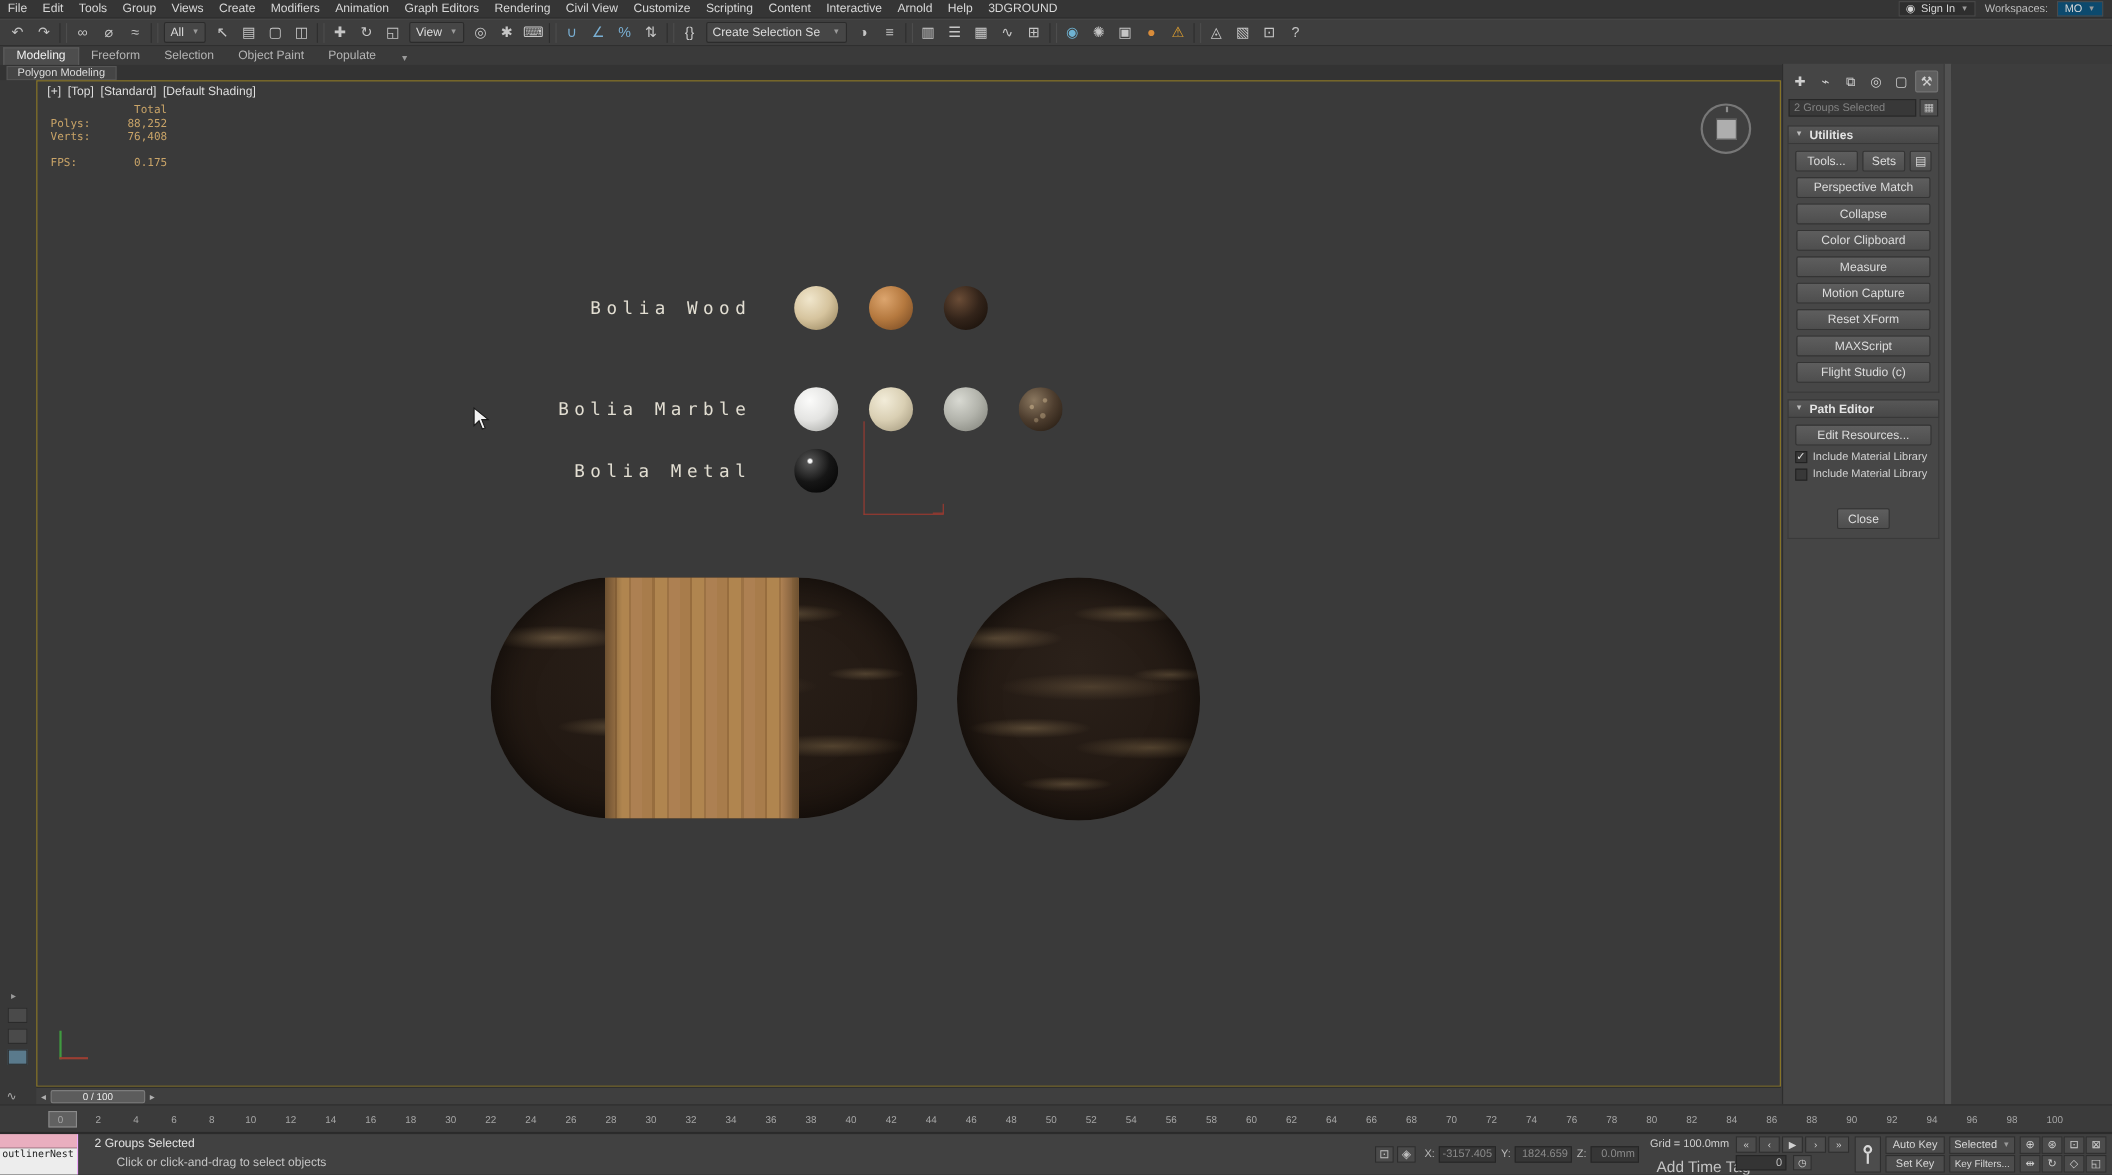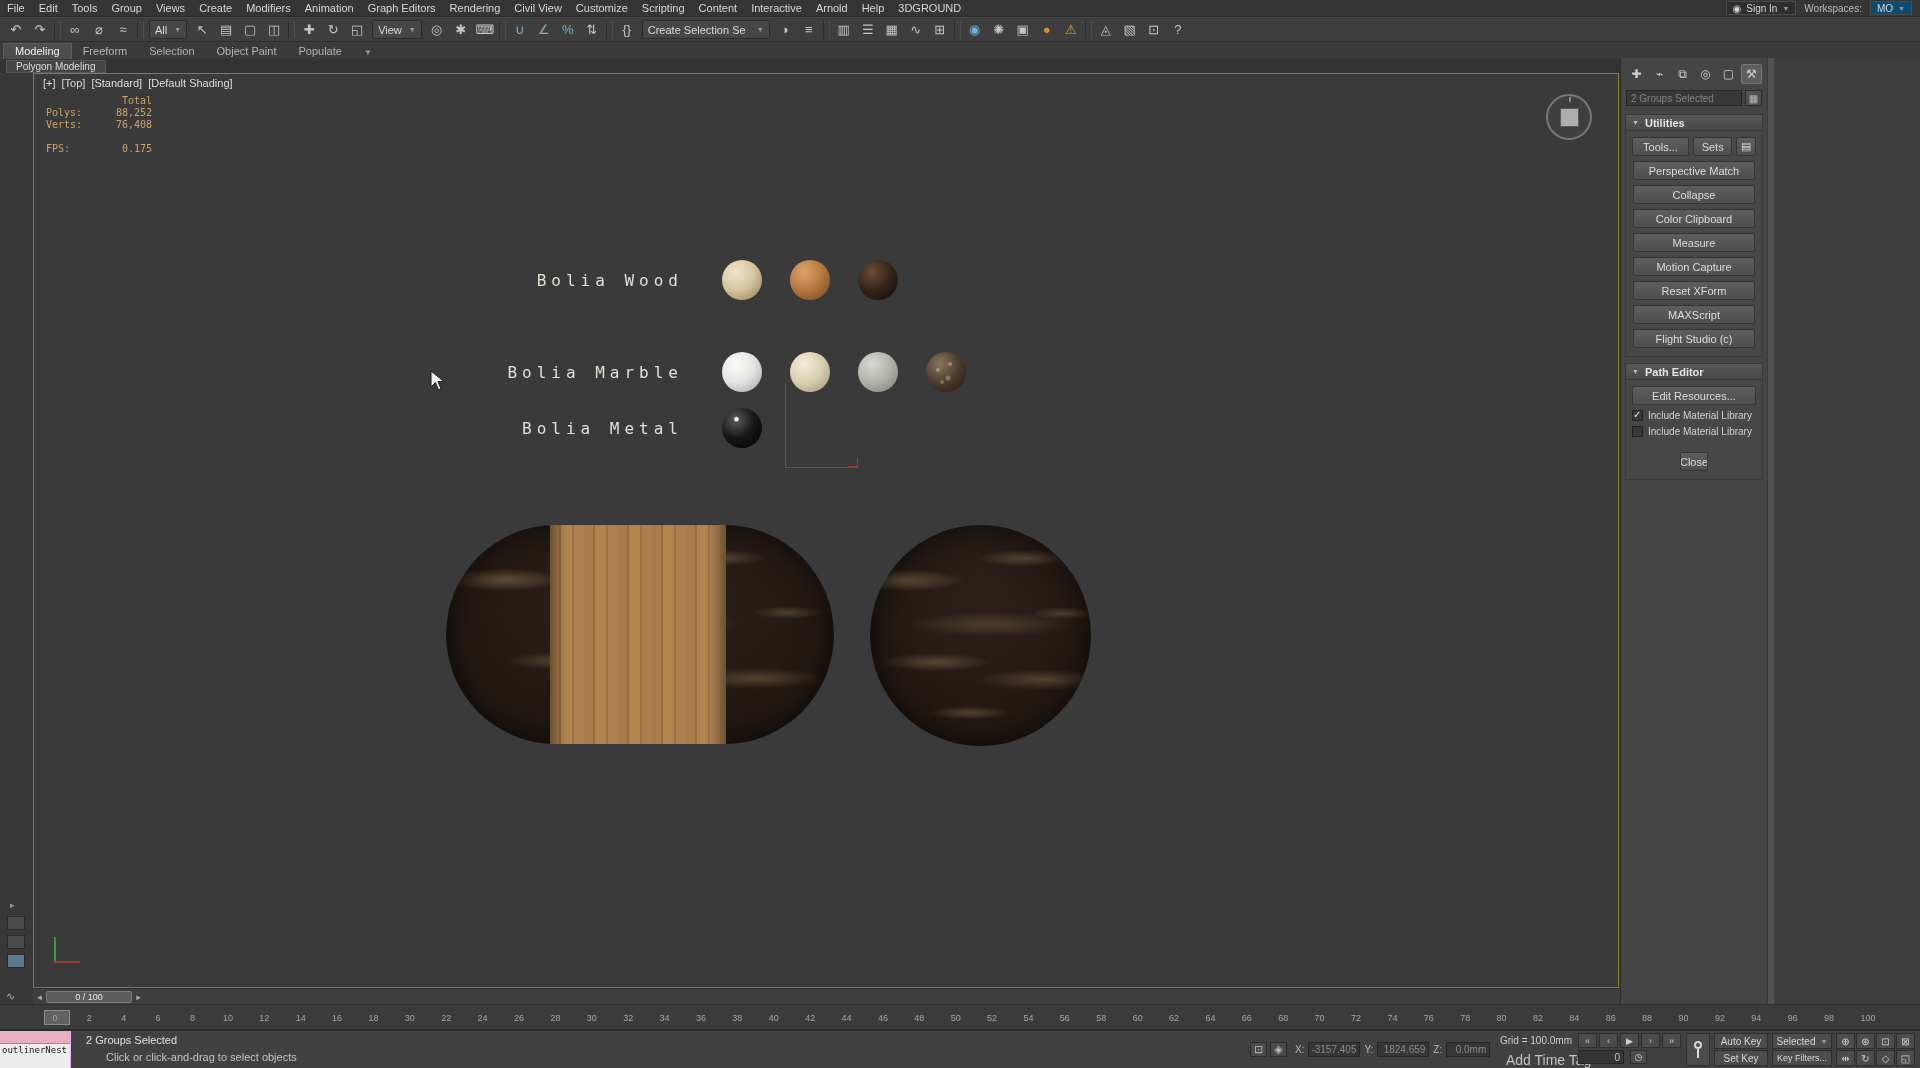--- a/index.html
+++ b/index.html
@@ -467,21 +467,21 @@
         <div class="cp-col">
             <label class="cb-row checked">
             <span class="cb"></span>
             <span>Include Material Library</span>
           </label>
             <label class="cb-row">
             <span class="cb"></span>
             <span>Include Material Library</span>
           </label>
           </div>
-        <div class="btn" style="width:28px;margin-top:10px;">Close</div>
+        <div class="btn" style="width:48px;margin-top:20px;">Close</div>
       </div>
     </div>
   </div>
   <div id="panel-scroll"></div>
   <div id="rightvoid"></div>
 
   <div id="trackbar">
     <span class="ts-arrow">◂</span>
     <div class="slider-handle">0 / 100</div>
     <span class="ts-arrow">▸</span>

